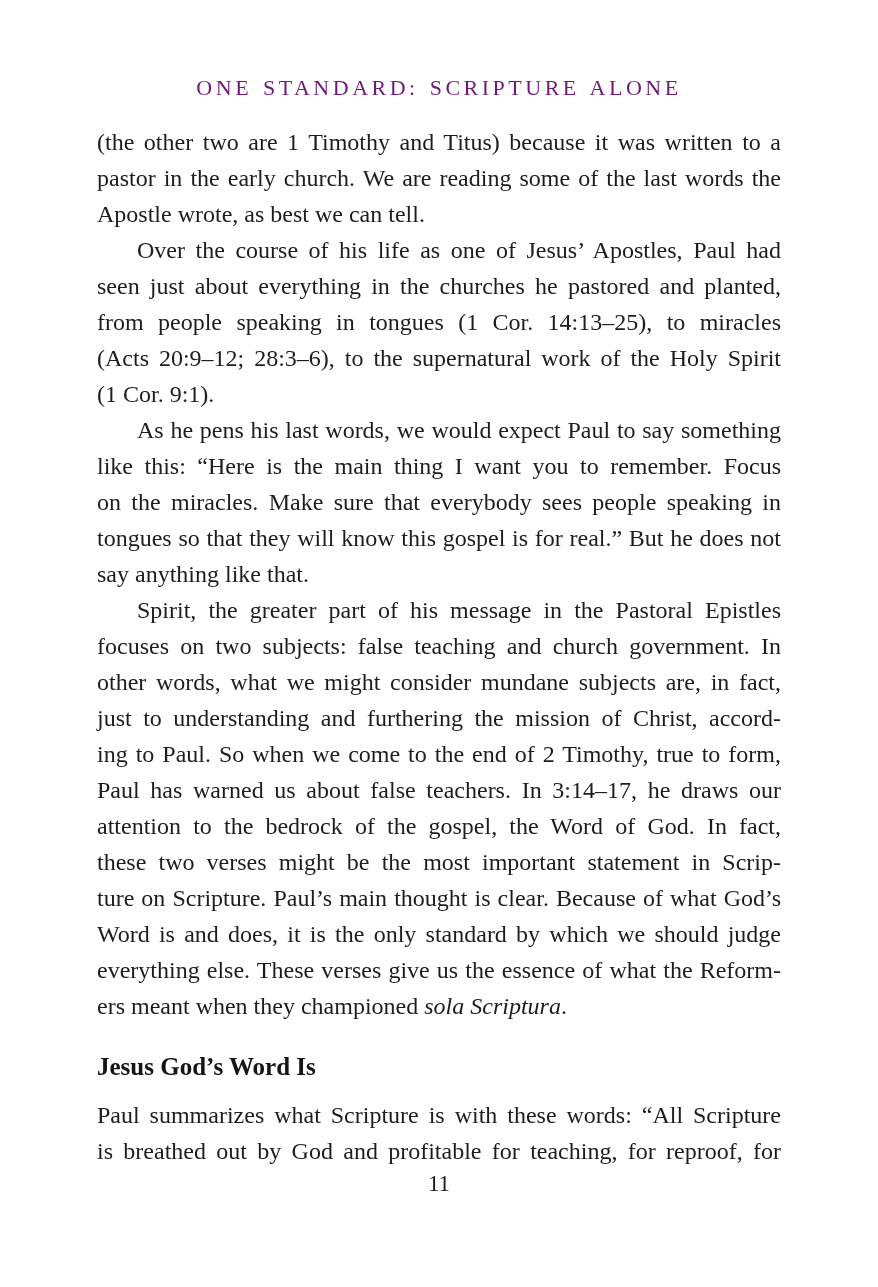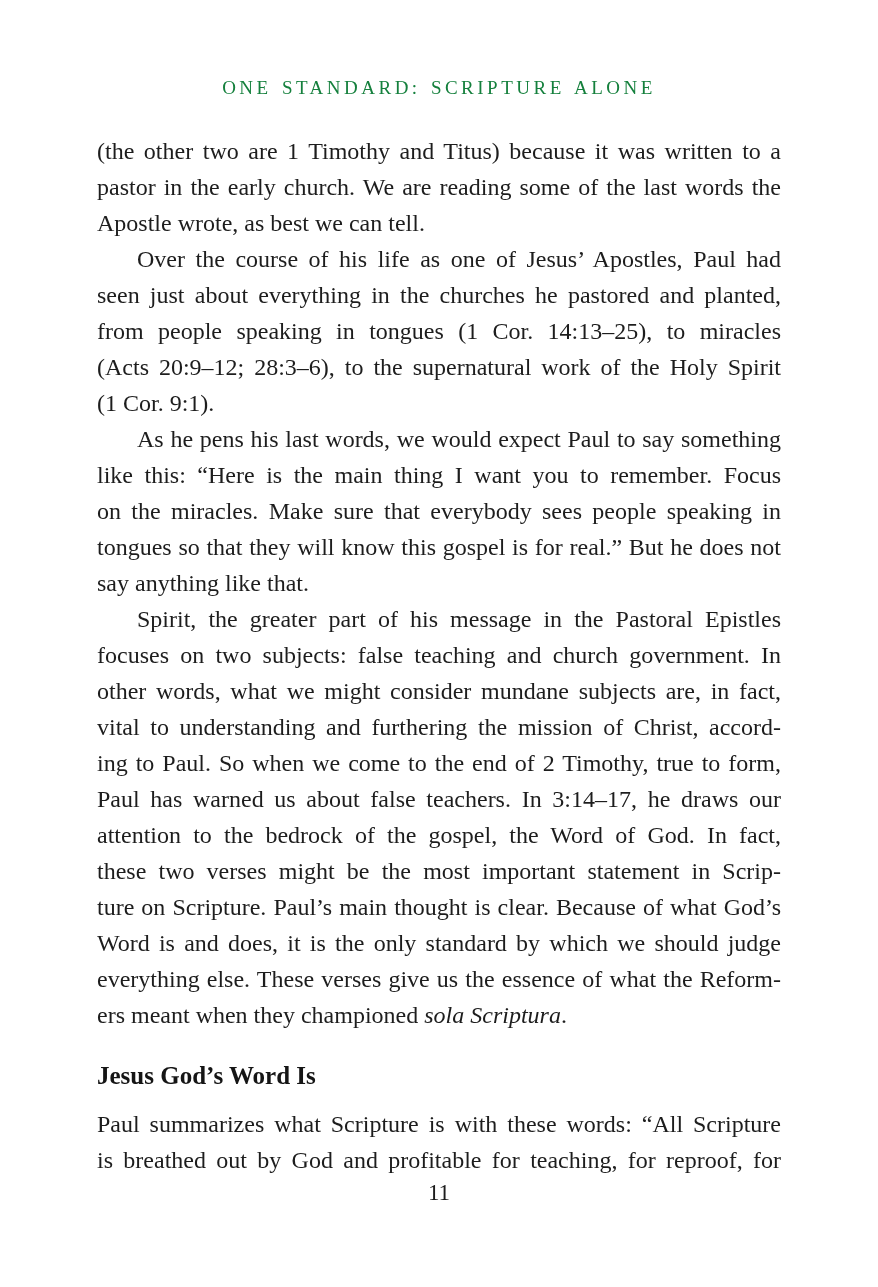--- a/index.html
+++ b/index.html
@@ -12,30 +12,30 @@
     width: 878px;
     height: 1287px;
     background: #ffffff;
     overflow: hidden;
     font-family: "Liberation Serif", "DejaVu Serif", serif;
     color: #1d1d1d;
   }
   .running-head {
     margin-top: 76px;
     text-align: center;
-    font-size: 19px;
+    font-size: 22px;
     line-height: 24px;
     letter-spacing: 3.5px;
     word-spacing: 2px;
-    color: #15803d;
+    color: #701a75;
     text-transform: uppercase;
   }
   .body-text {
     width: 684px;
-    margin: 33px auto 0 auto;
+    margin: 24px auto 0 auto;
     font-size: 24px;
     color: #1d1d1d;
   }
   .para { margin: 0; }
   .line {
     line-height: 36px;
     white-space: normal;
   }
   .line.fill {
     text-align: justify;
@@ -82,21 +82,21 @@
         <div class="line fill first"><span>As he pens his last words, we would expect Paul to say something</span></div>
         <div class="line fill"><span>like this: “Here is the main thing I want you to remember. Focus</span></div>
         <div class="line fill"><span>on the miracles. Make sure that everybody sees people speaking in</span></div>
         <div class="line fill"><span>tongues so that they will know this gospel is for real.” But he does not</span></div>
         <div class="line"><span>say anything like that.</span></div>
       </div>
       <div class="para indent">
         <div class="line fill first"><span>Spirit, the greater part of his message in the Pastoral Epistles</span></div>
         <div class="line fill"><span>focuses on two subjects: false teaching and church government. In</span></div>
         <div class="line fill"><span>other words, what we might consider mundane subjects are, in fact,</span></div>
-        <div class="line fill"><span>vital to understanding and furthering the mission of Christ, accord-</span></div>
+        <div class="line fill"><span>just to understanding and furthering the mission of Christ, accord-</span></div>
         <div class="line fill"><span>ing to Paul. So when we come to the end of 2 Timothy, true to form,</span></div>
         <div class="line fill"><span>Paul has warned us about false teachers. In 3:14–17, he draws our</span></div>
         <div class="line fill"><span>attention to the bedrock of the gospel, the Word of God. In fact,</span></div>
         <div class="line fill"><span>these two verses might be the most important statement in Scrip-</span></div>
         <div class="line fill"><span>ture on Scripture. Paul’s main thought is clear. Because of what God’s</span></div>
         <div class="line fill"><span>Word is and does, it is the only standard by which we should judge</span></div>
         <div class="line fill"><span>everything else. These verses give us the essence of what the Reform-</span></div>
         <div class="line"><span>ers meant when they championed </span><em>sola Scriptura</em><span>.</span></div>
       </div>
       <h2 class="section-heading">Jesus God’s Word Is</h2>

